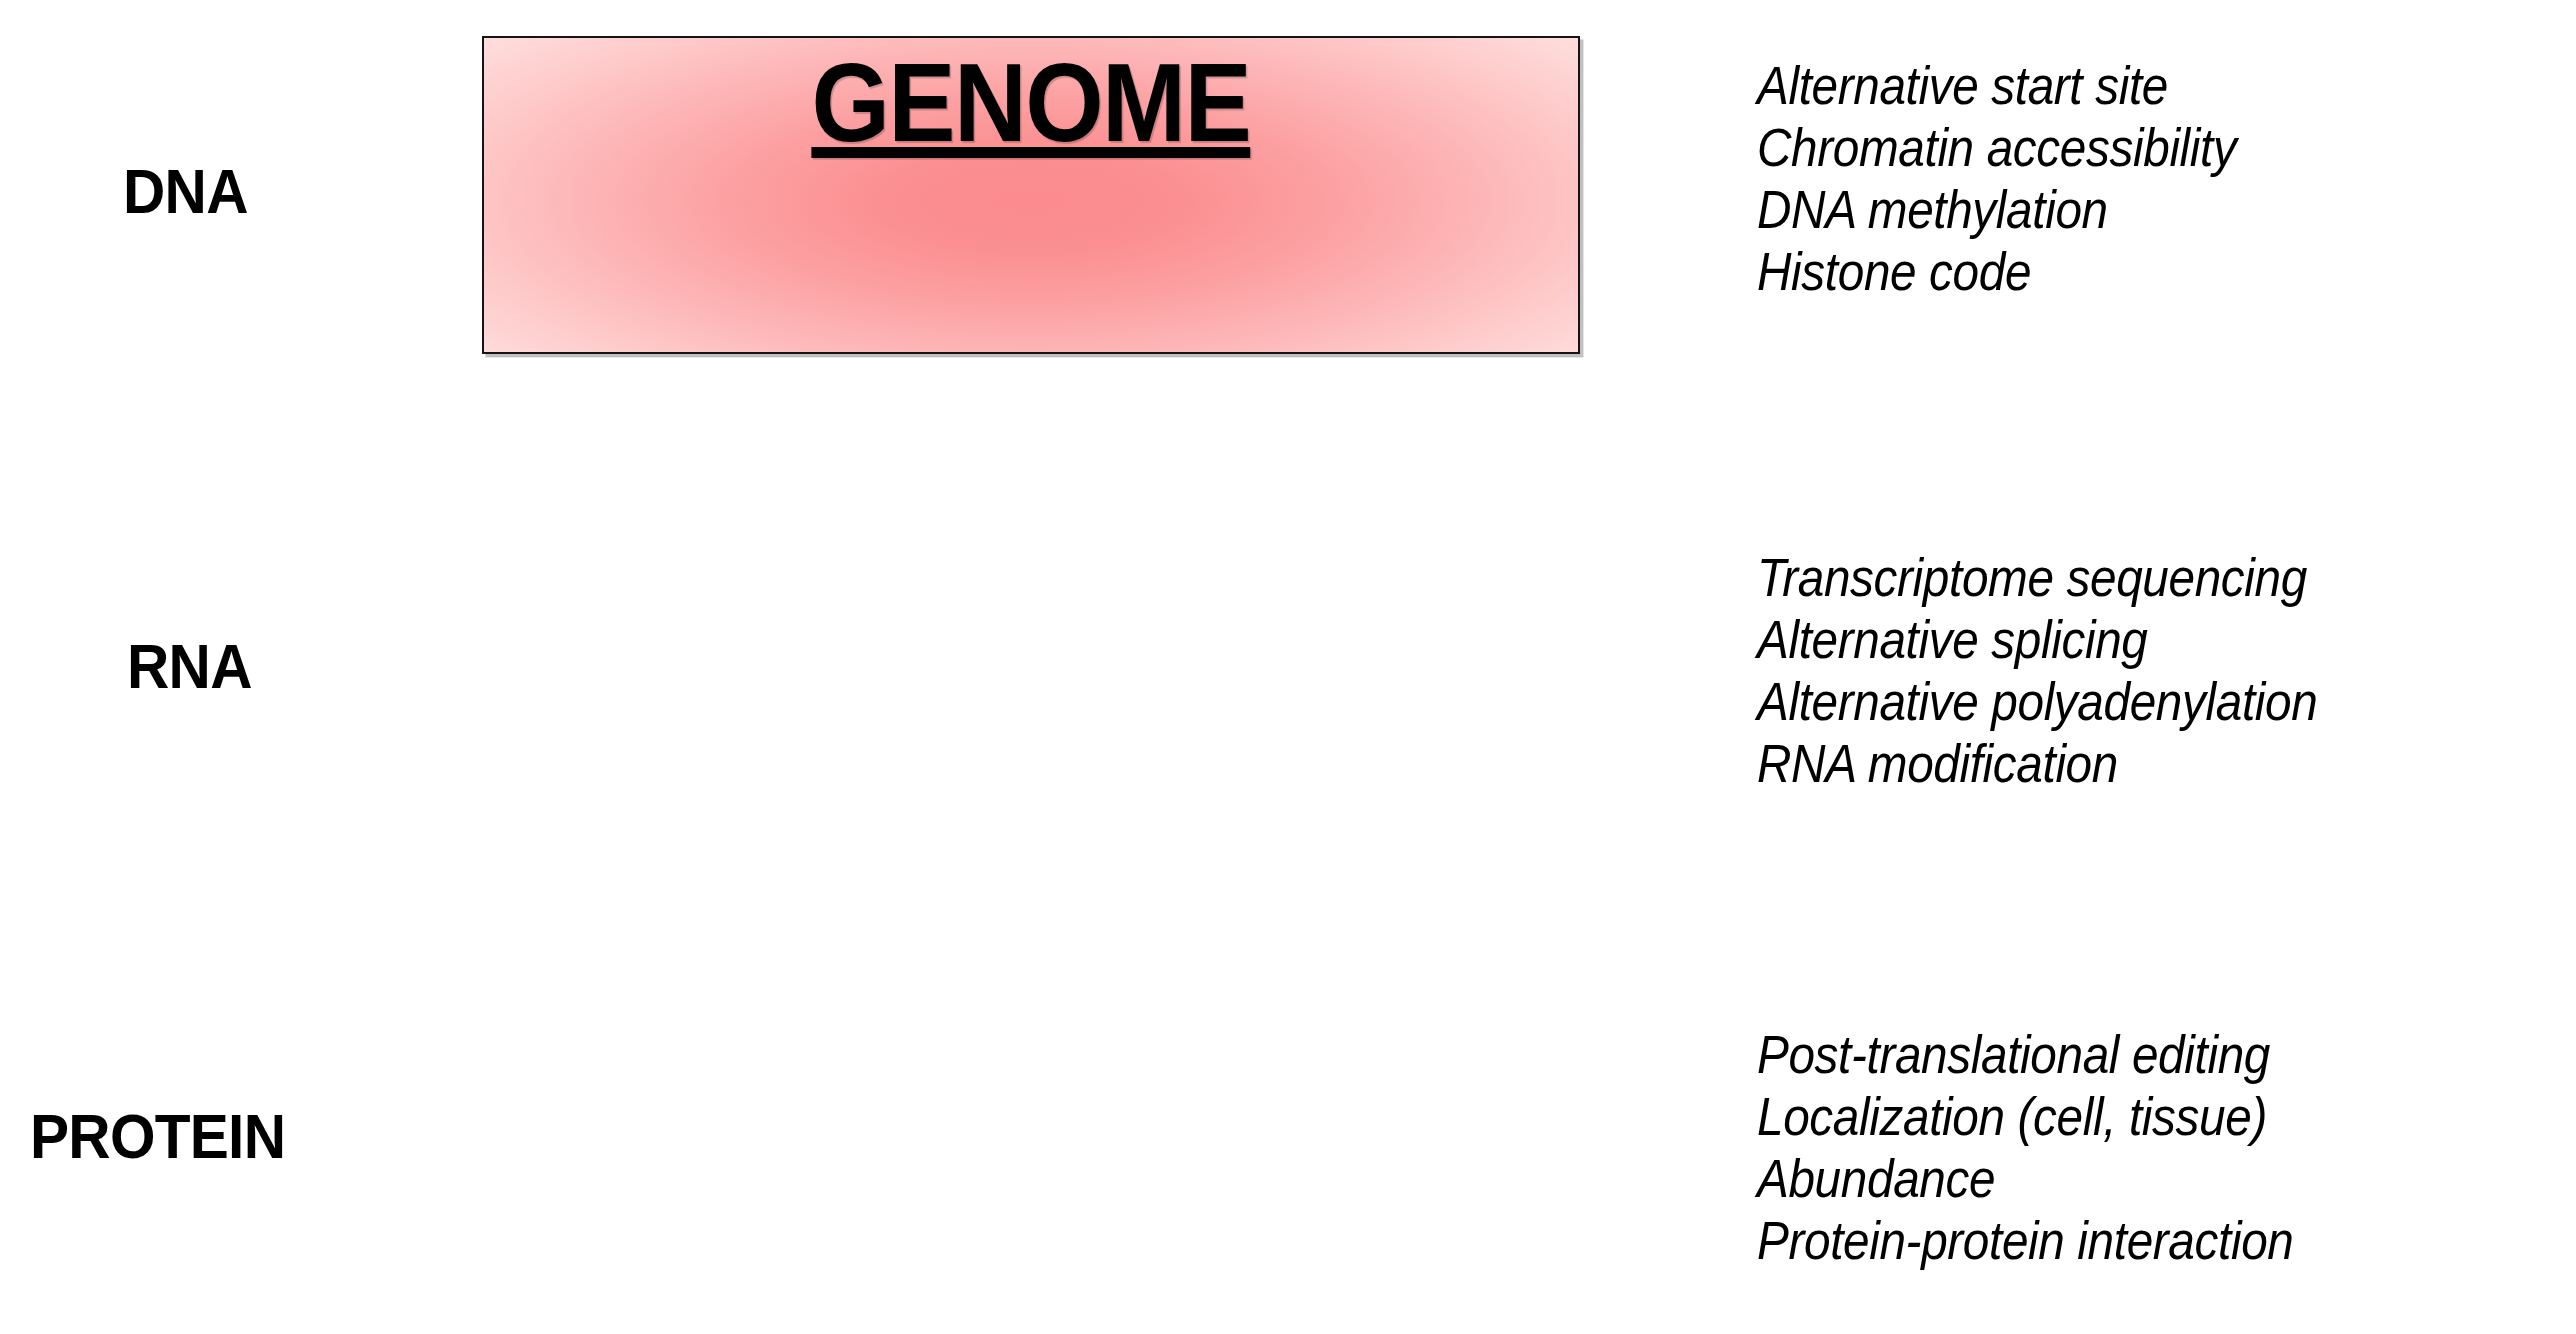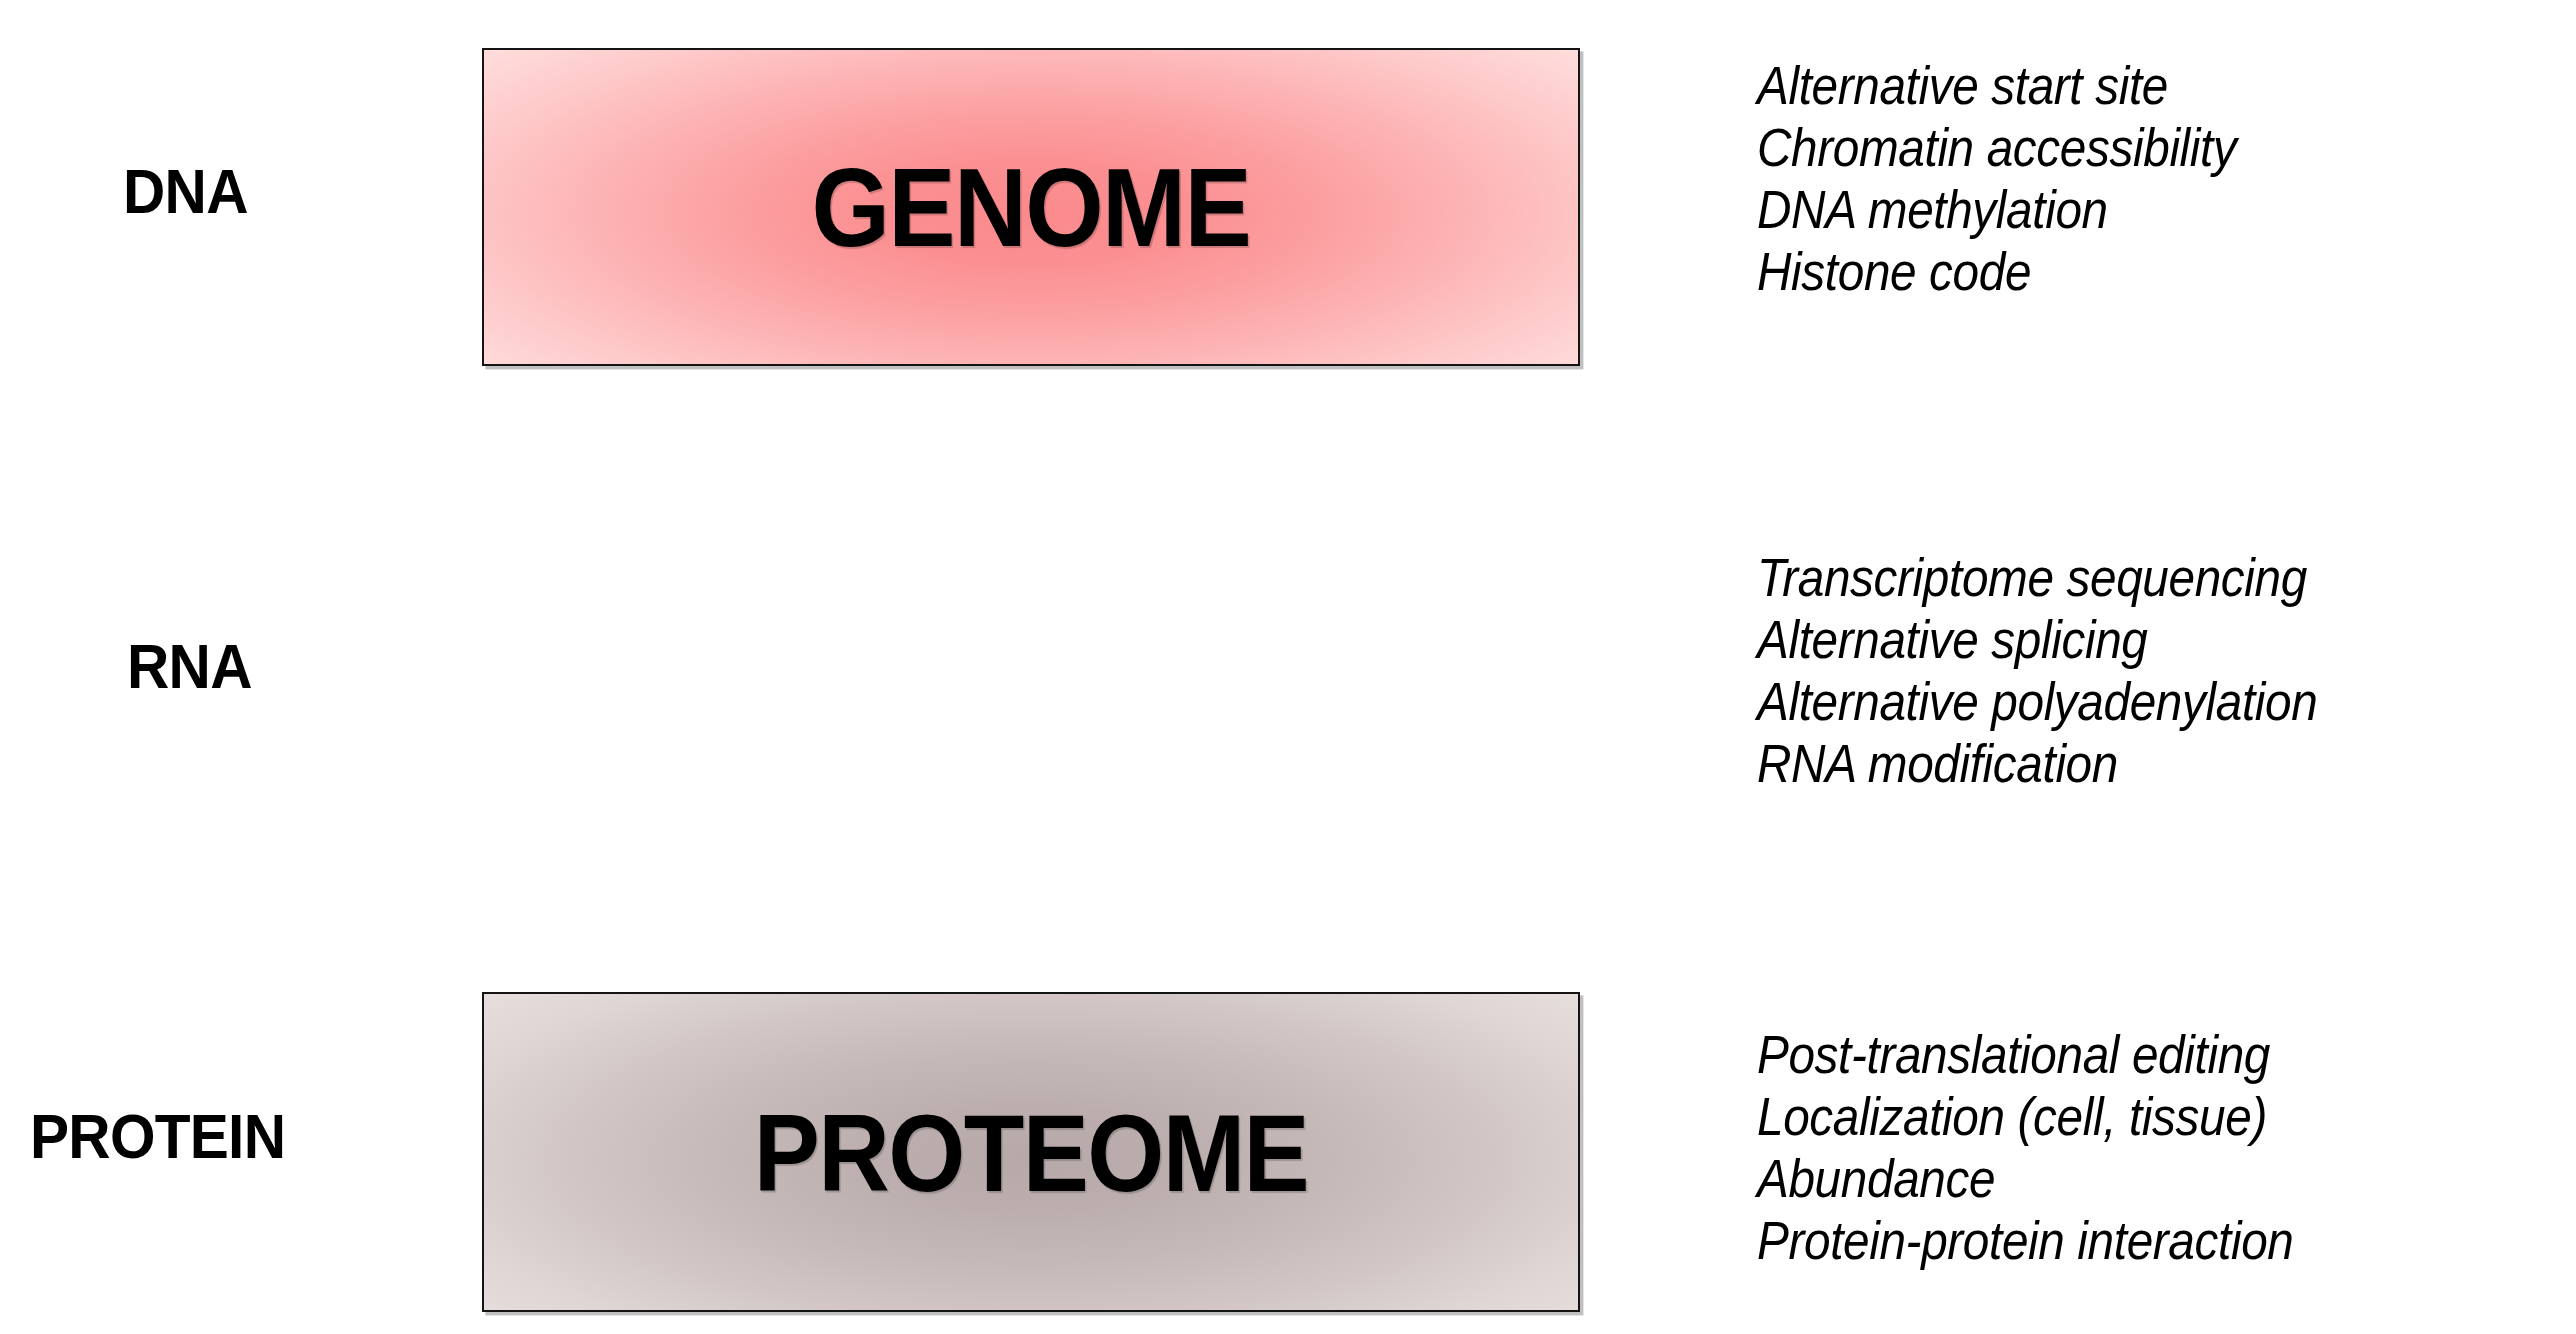--- a/index.html
+++ b/index.html
@@ -43,28 +43,29 @@
   }
   #label-dna     { left: 123px; }
   #label-rna     { left: 127px; }
   #label-protein { left: 30px;  }
 
   
   .omics-box {
     position: absolute;
     left: 482px;
     width: 1098px;
-    top: 16px;
+    top: 4px;
     height: 100%;
     border: 2.5px solid #141414;
     box-sizing: border-box;
     box-shadow: 3.4px 3.4px 0 0 rgba(140,140,140,0.55);
     display: flex;
-    align-items: center;
+    align-items: flex-start;
     justify-content: center;
+    text-decoration: underline;
   }
   #box-genome {
     background:
       radial-gradient(ellipse 74% 88% at 50% 52%,
         #fb8a8d 0%,
         #fb8f91 18%,
         #fc9fa1 36%,
         #fdb6b7 56%,
         #fecccc 74%,
         #fedcdb 88%,
@@ -160,23 +161,20 @@
     <div class="annotation-line">Alternative splicing</div>
     <div class="annotation-line">Alternative polyadenylation</div>
     <div class="annotation-line">RNA modification</div>
   </div>
 </div>
 
 <div class="row" id="row-protein">
 
   <div class="row-label" id="label-protein">PROTEIN</div>
 
-  <div class="omics-box" id="box-proteome">
-    <div class="box-title" id="title-proteome">PROTEOME</div>
-  </div>
 
   <div class="annotations" id="annot-protein">
     <div class="annotation-line">Post-translational editing</div>
     <div class="annotation-line">Localization (cell, tissue)</div>
     <div class="annotation-line">Abundance</div>
     <div class="annotation-line">Protein-protein interaction</div>
   </div>
 </div>
 
 

